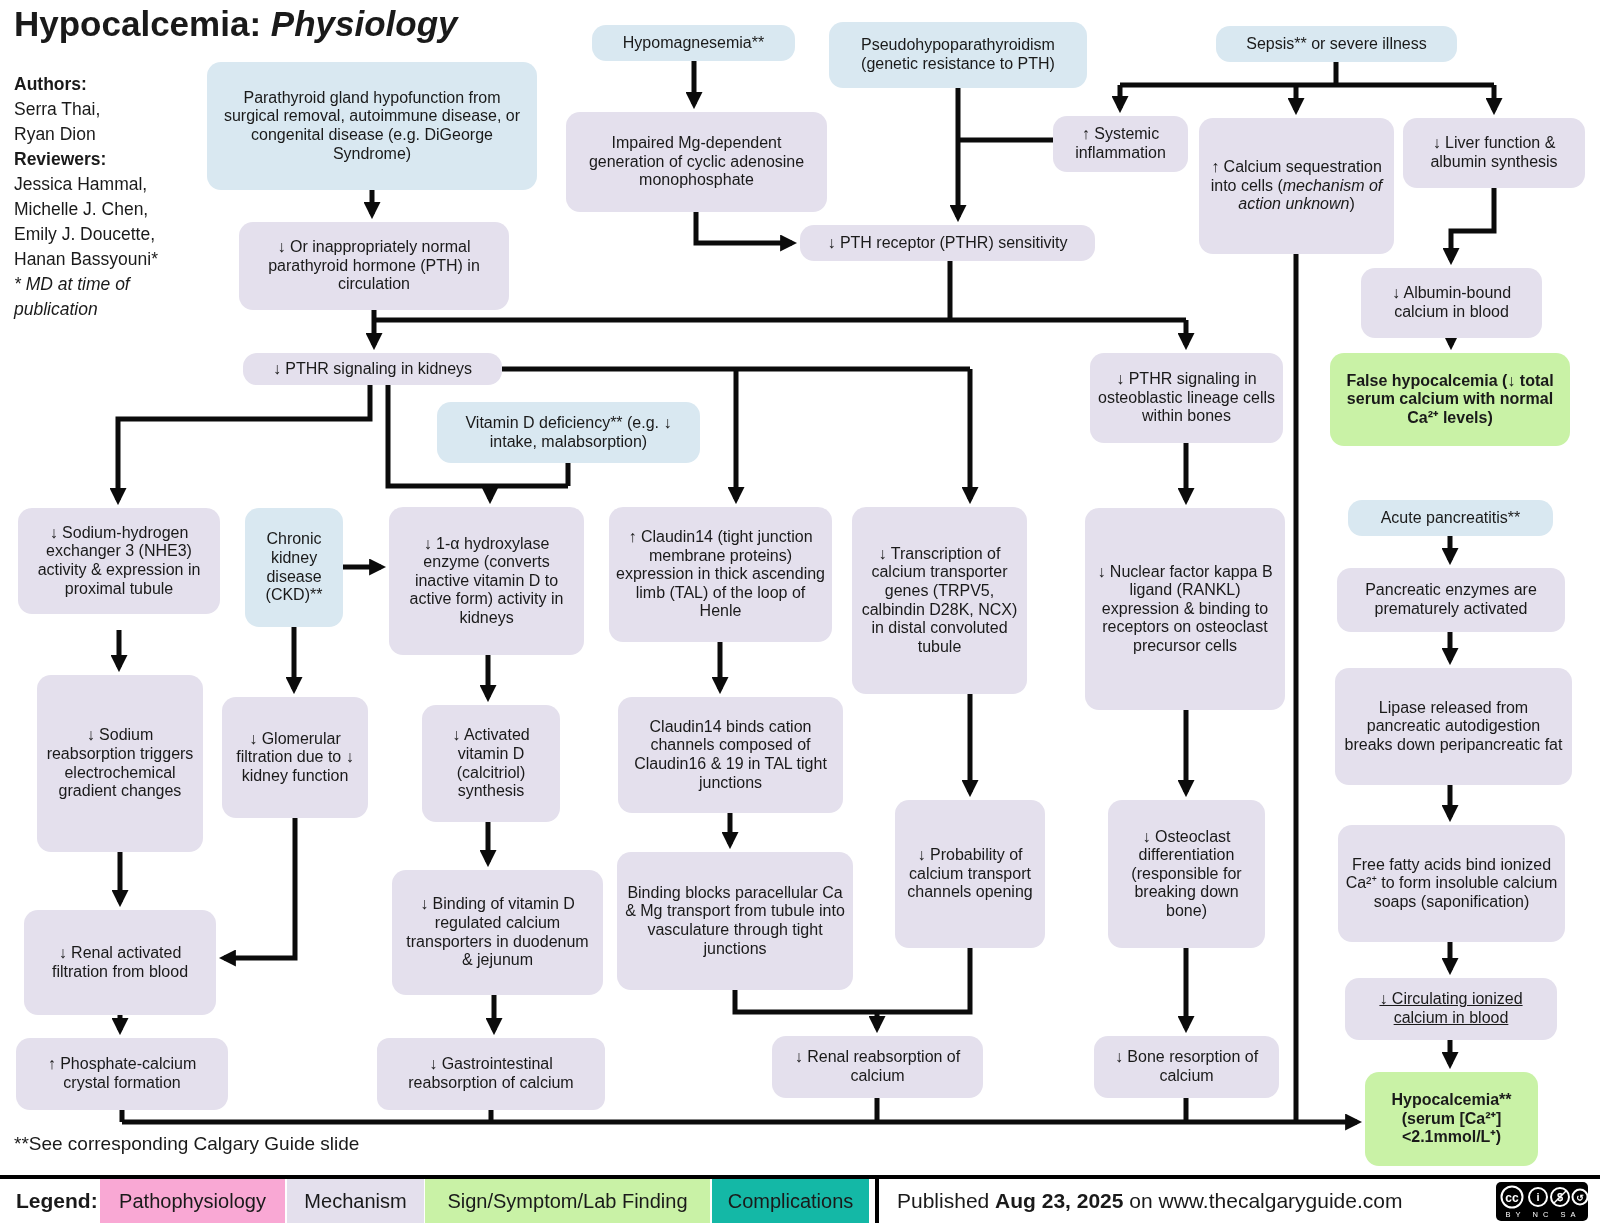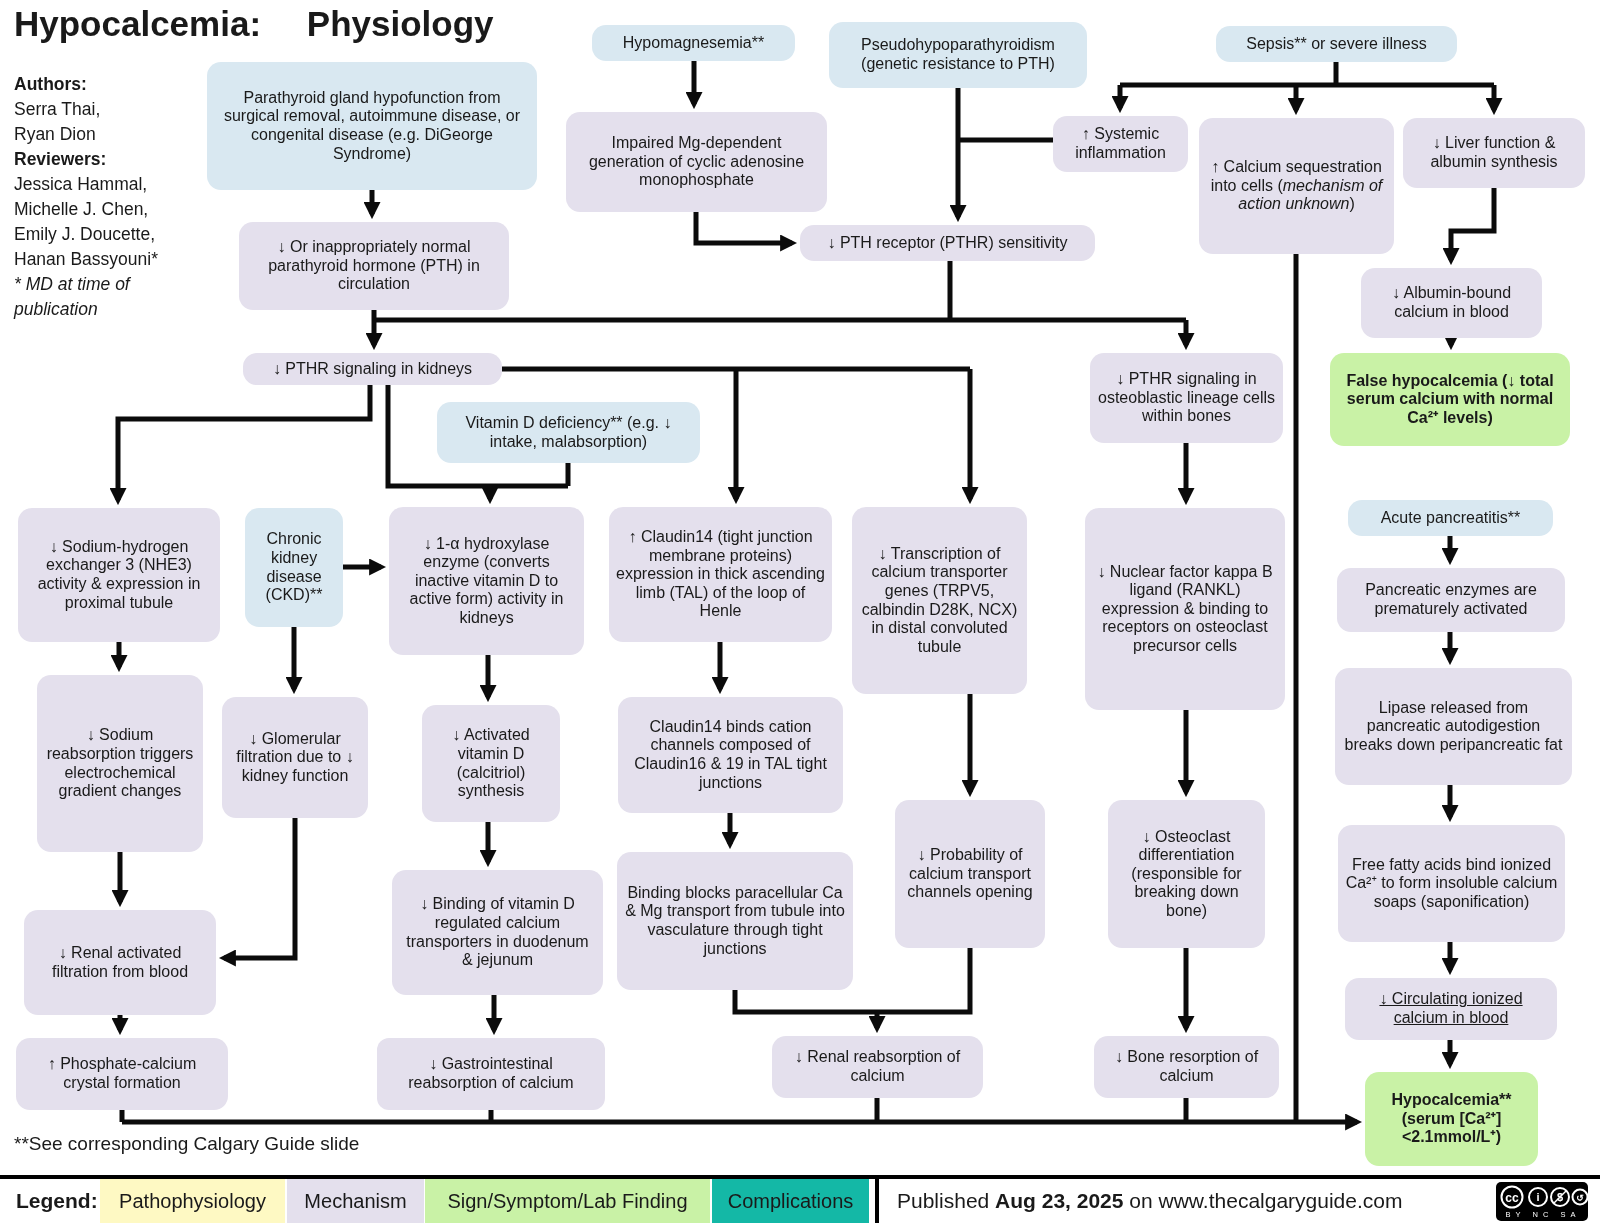--- a/index.html
+++ b/index.html
@@ -6,21 +6,21 @@
   #canvas{position:relative;width:1600px;height:1223px;background:#ffffff;
           font-family:"Liberation Sans",sans-serif;color:#1a1a1a;overflow:hidden;}
   svg.edges{position:absolute;left:0;top:0;z-index:1;}
   .node{position:absolute;z-index:2;display:flex;align-items:center;justify-content:center;
         text-align:center;border-radius:14px;padding:3px 7px;box-sizing:border-box;
         font-size:16px;line-height:1.16;}
   .blue{background:#d9e8f1;}
   .mech{background:#e4e0ed;}
   .green{background:#c9f2a6;font-weight:bold;}
   .title{position:absolute;left:14px;top:4px;font-size:35px;font-weight:bold;z-index:2;}
-  .title .em{margin-left:36px;}
+  .title .em{font-style:italic;}
   .credits{position:absolute;left:14px;top:72px;width:190px;font-size:17.5px;line-height:25px;z-index:2;}
   .credits .bold{font-weight:bold;}
   .credits .lines{white-space:pre-line;}
   .credits .md{font-style:italic;}
   .footnote{position:absolute;left:14px;top:1133px;font-size:19px;z-index:2;}
   .legendbar{position:absolute;left:0;top:1175px;width:1600px;height:48px;background:#fff;
              border-top:4px solid #000;box-sizing:border-box;z-index:3;}
   .legendbar .lg-label{position:absolute;left:16px;top:0;height:44px;display:flex;align-items:center;
              font-weight:bold;font-size:21px;}
   .swatch{position:absolute;top:0;height:44px;display:flex;align-items:center;justify-content:center;
@@ -117,21 +117,21 @@
     </div>
   <div class="node mech" style="left:1403px;top:118px;width:182px;height:70px;">↓ Liver function &amp; albumin synthesis</div>
   <div class="node mech" style="left:239px;top:222px;width:270px;height:88px;">↓ Or inappropriately normal parathyroid hormone (PTH) in circulation</div>
   <div class="node mech" style="left:800px;top:225px;width:295px;height:36px;">↓ PTH receptor (PTHR) sensitivity</div>
   <div class="node mech" style="left:1361px;top:268px;width:181px;height:70px;">↓ Albumin-bound calcium in blood</div>
   <div class="node mech" style="left:243px;top:353px;width:259px;height:32px;">↓ PTHR signaling in kidneys</div>
   <div class="node mech" style="left:1090px;top:353px;width:193px;height:90px;">↓ PTHR signaling in osteoblastic lineage cells within bones</div>
   <div class="node green" style="left:1330px;top:353px;width:240px;height:93px;">False hypocalcemia (↓ total serum calcium with normal Ca²⁺ levels)</div>
   <div class="node blue" style="left:437px;top:402px;width:263px;height:61px;">Vitamin D deficiency** (e.g. ↓ intake, malabsorption)</div>
   <div class="node blue" style="left:1348px;top:500px;width:205px;height:36px;">Acute pancreatitis**</div>
-  <div class="node mech" style="left:18px;top:508px;width:202px;height:134px;">↓ Sodium-hydrogen exchanger 3 (NHE3) activity &amp; expression in proximal tubule</div>
+  <div class="node mech" style="left:18px;top:508px;width:202px;height:106px;">↓ Sodium-hydrogen exchanger 3 (NHE3) activity &amp; expression in proximal tubule</div>
   <div class="node blue" style="left:245px;top:508px;width:98px;height:119px;">Chronic kidney disease (CKD)**</div>
   <div class="node mech" style="left:389px;top:507px;width:195px;height:148px;">↓ 1-α hydroxylase enzyme (converts inactive vitamin D to active form) activity in kidneys</div>
   <div class="node mech" style="left:609px;top:507px;width:223px;height:135px;">↑ Claudin14 (tight junction membrane proteins) expression in thick ascending limb (TAL) of the loop of Henle</div>
   <div class="node mech" style="left:852px;top:507px;width:175px;height:187px;">↓ Transcription of calcium transporter genes (TRPV5, calbindin D28K, NCX) in distal convoluted tubule</div>
   <div class="node mech" style="left:1085px;top:508px;width:200px;height:202px;">↓ Nuclear factor kappa B ligand (RANKL) expression &amp; binding to receptors on osteoclast precursor cells</div>
   <div class="node mech" style="left:1337px;top:568px;width:228px;height:64px;">Pancreatic enzymes are prematurely activated</div>
   <div class="node mech" style="left:37px;top:675px;width:166px;height:177px;">↓ Sodium reabsorption triggers electrochemical gradient changes</div>
   <div class="node mech" style="left:222px;top:697px;width:146px;height:121px;">↓ Glomerular filtration due to ↓ kidney function</div>
   <div class="node mech" style="left:422px;top:705px;width:138px;height:117px;">↓ Activated vitamin D (calcitriol) synthesis</div>
   <div class="node mech" style="left:618px;top:697px;width:225px;height:116px;">Claudin14 binds cation channels composed of Claudin16 &amp; 19 in TAL tight junctions</div>
@@ -146,21 +146,21 @@
   <div class="node mech" style="left:16px;top:1038px;width:212px;height:72px;">↑ Phosphate-calcium crystal formation</div>
   <div class="node mech" style="left:377px;top:1038px;width:228px;height:72px;border-radius:12px;">↓ Gastrointestinal reabsorption of calcium</div>
   <div class="node mech" style="left:772px;top:1036px;width:211px;height:62px;">↓ Renal reabsorption of calcium</div>
   <div class="node mech" style="left:1094px;top:1036px;width:185px;height:62px;">↓ Bone resorption of calcium</div>
   <div class="node green" style="left:1365px;top:1072px;width:173px;height:94px;">Hypocalcemia** (serum [Ca²⁺] &lt;2.1mmol/L⁺)</div>
 
   <div class="footnote">**See corresponding Calgary Guide slide</div>
 
   <div class="legendbar">
     <div class="lg-label">Legend:</div>
-    <div class="swatch" style="left: 100px; width: 185px; background-color: #fef9c3;">Pathophysiology</div>
+    <div class="swatch" style="left: 100px; width: 185px; background-color: #f9a8d4;">Pathophysiology</div>
     <div class="swatch" style="left: 287px; width: 137px; background-color: rgb(228, 224, 237);">Mechanism</div>
     <div class="swatch" style="left: 425px; width: 285px; background-color: rgb(201, 242, 166);">Sign/Symptom/Lab Finding</div>
     <div class="swatch" style="left: 712px; width: 157px; background-color: #14b8a6;">Complications</div>
     <div class="lg-divider" style="left:875px;"></div>
     <div class="published"><span>Published </span><span class="date">Aug 23, 2025</span><span> on www.thecalgaryguide.com</span></div>
   </div>
 
   <svg class="ccbadge" width="92" height="39" viewBox="0 0 92 39">
     <rect x="0" y="0" width="92" height="39" rx="5" fill="#000"></rect>
     <circle cx="16" cy="15" r="10.5" fill="none" stroke="#fff" stroke-width="2"></circle>

